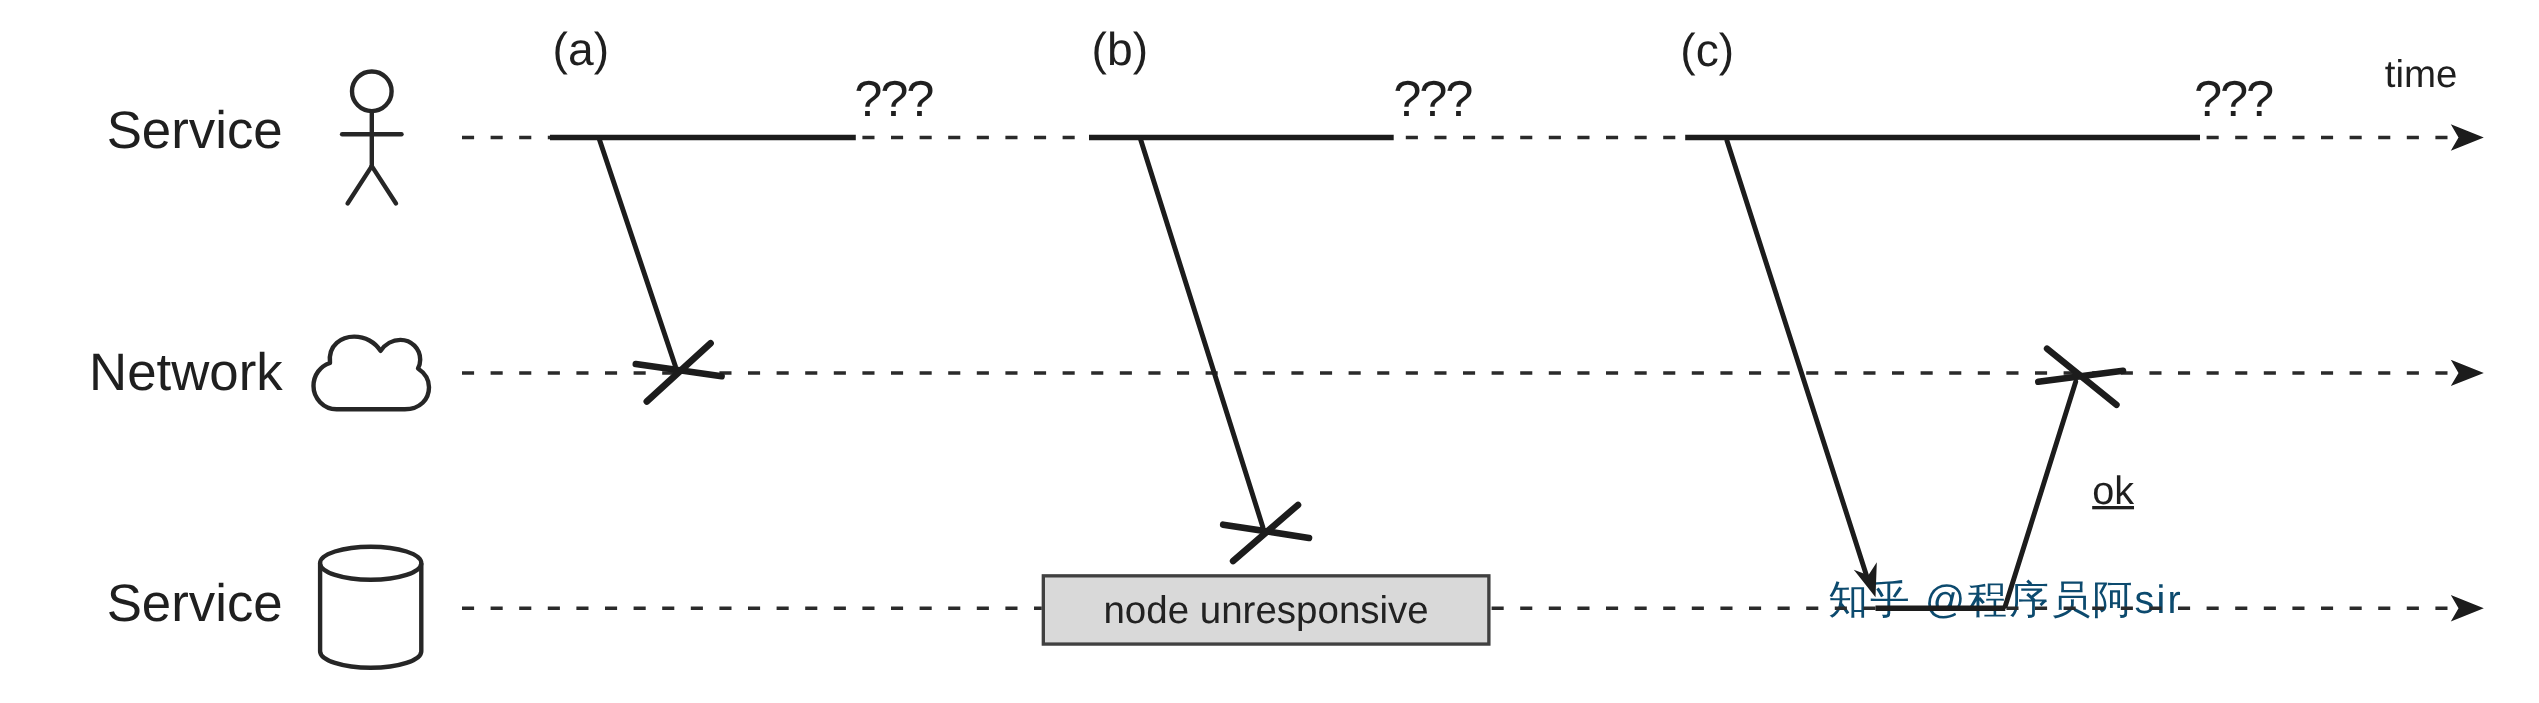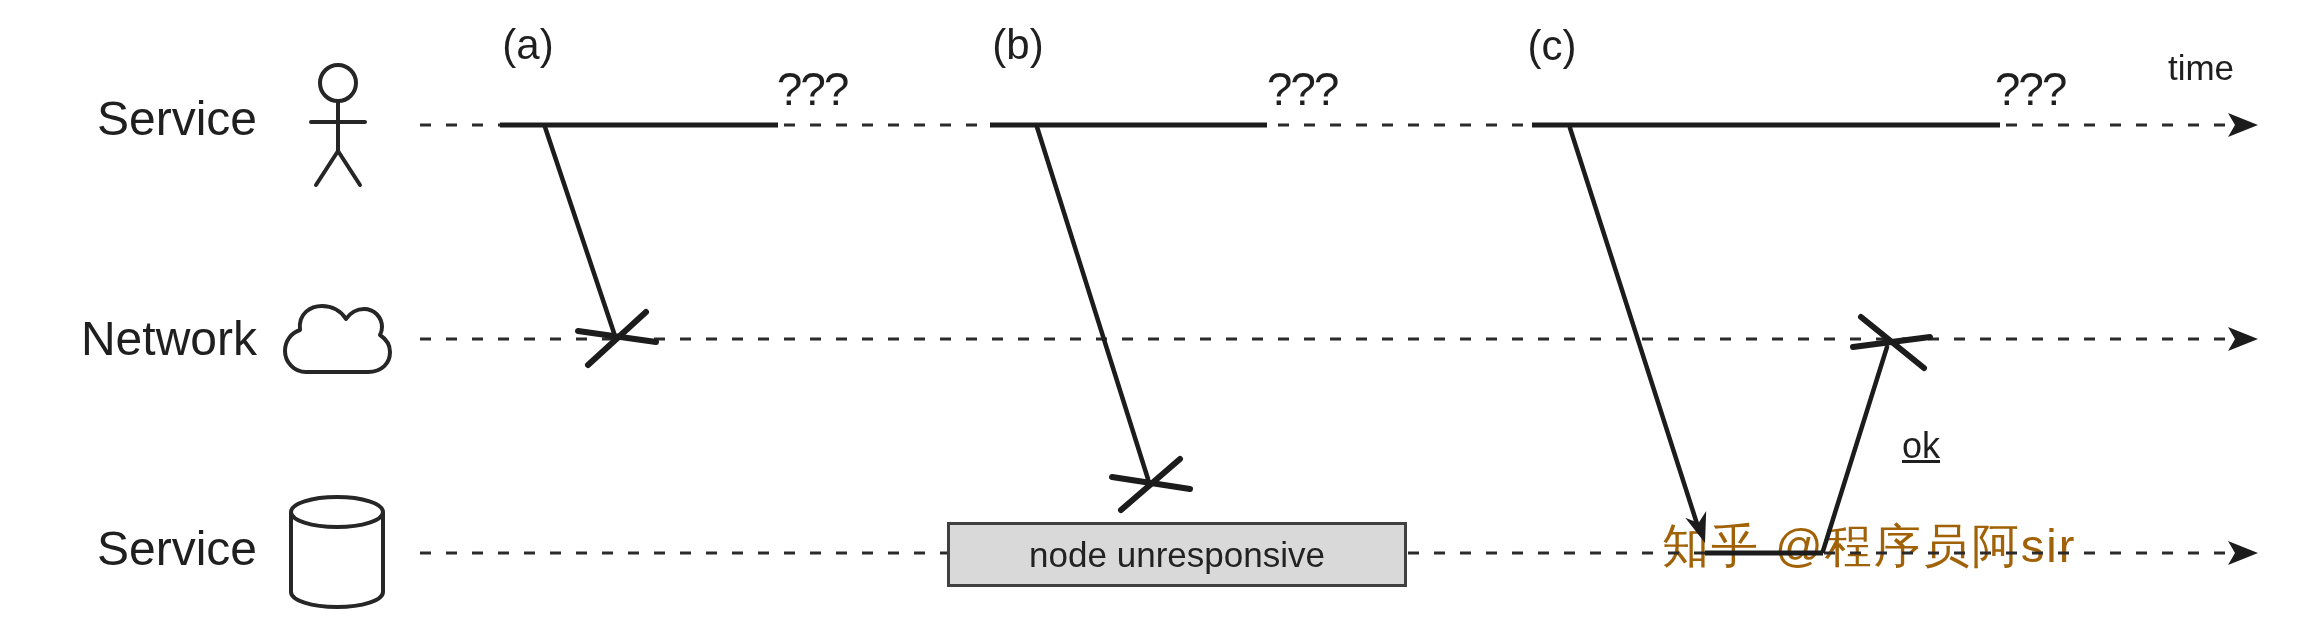--- a/index.html
+++ b/index.html
@@ -13,24 +13,24 @@
     color: #1f1f1f;
   }
   svg.gfx { position: absolute; left: 0; top: 0; z-index: 2; }
 
   
   .watermark {
     position: absolute;
     z-index: 1;
     left: 1662px; top: 546px;
     transform: translateY(-50%);
-    font-size: 47px;
+    font-size: 36px;
     letter-spacing: 2px;
     white-space: nowrap;
-    color: #a16207;
+    color: #0c4a6e;
     text-shadow:
       2px 0 0 #fff, -2px 0 0 #fff, 0 2px 0 #fff, 0 -2px 0 #fff,
       2px 2px 0 #fff, -2px -2px 0 #fff, 2px -2px 0 #fff, -2px 2px 0 #fff;
   }
 
   .lane-label {
     position: absolute;
     z-index: 4;
     left: 0;
     width: 2051px;          
@@ -48,21 +48,21 @@
   }
   .scenario-label { font-size: 42px; }
   .outcome { font-size: 46px; letter-spacing: -2px; font-weight: 500; }
   .time-label { font-size: 35px; }
   .ok-label { font-size: 36px; text-decoration: underline; }
 
   .node-box {
     position: absolute;
     z-index: 3;
     left: 947px; top: 522px;
-    width: 460px; height: 65px;
+    width: 408px; height: 65px;
     box-sizing: border-box;
     background: #d9d9d9;
     border: 3px solid #404040;
     display: flex;
     align-items: center;
     justify-content: center;
   }
   .node-box .note { font-size: 35px; color: #222; }
 </style>
 </head>

